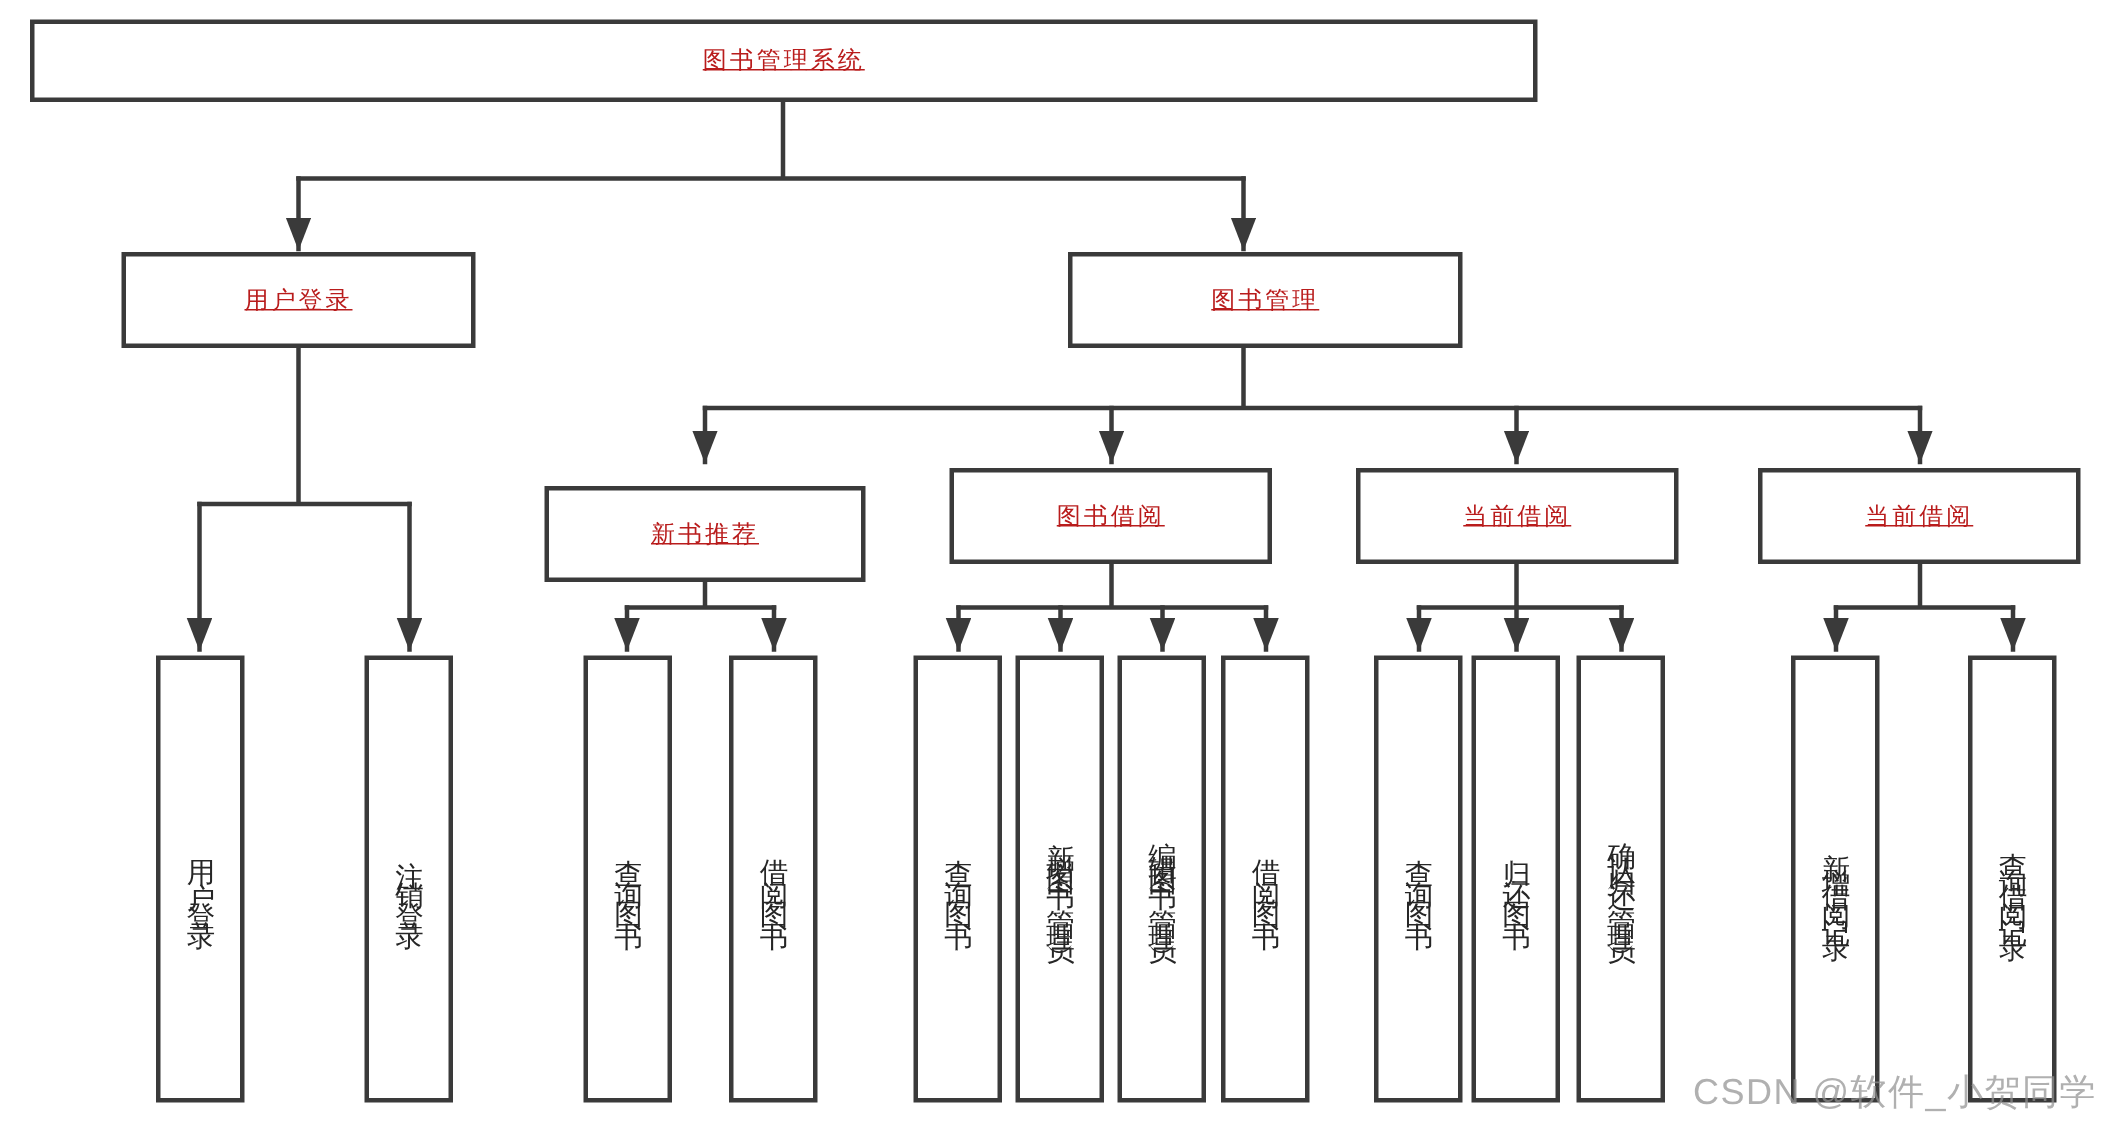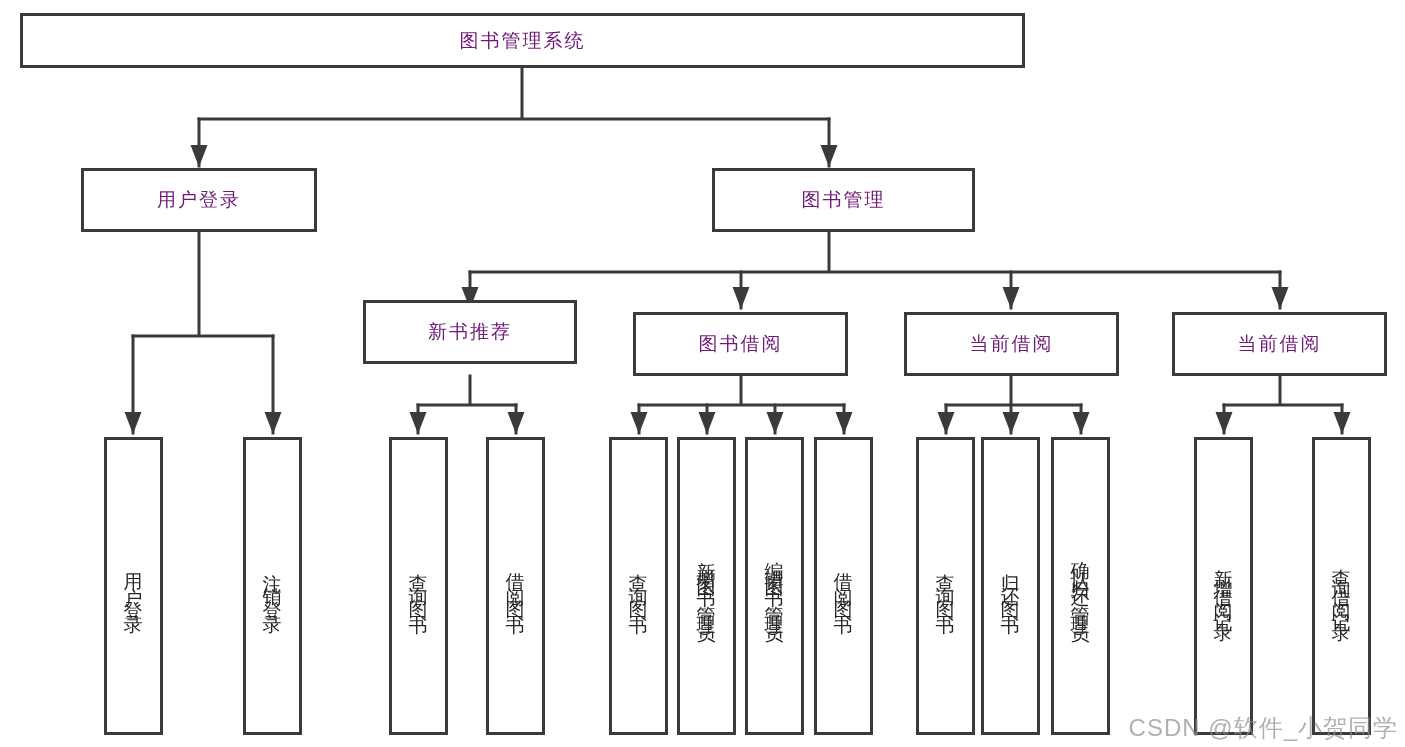--- a/index.html
+++ b/index.html
@@ -13,24 +13,25 @@
   #connectors{position:absolute;left:0;top:0;width:100%;height:100%;}
   .box{
     position:absolute;
     box-sizing:border-box;
     border:3px solid #3a3a3a;
     background:#ffffff;
     display:flex;align-items:center;justify-content:center;
     color:#262626;
   }
   .hlabel{
-    font-size:19px;
+    font-size:16px;
     letter-spacing:2px;
-    color:#701a75;
+    color:#b91c1c;
     white-space:nowrap;
+    text-decoration:underline;
   }
   .leaf .vlabel{
     writing-mode:vertical-rl;
     text-orientation:mixed;
     font-size:19px;
     color:#262626;
     line-height:1;
   }
   .leaf.sp-s .vlabel{letter-spacing:14px;}
   .leaf.sp-m .vlabel{letter-spacing:11px;}
@@ -111,21 +112,21 @@
     <span class="hlabel">图书管理系统</span>
   </div>
 
   <div class="box" style="left:81px;top:168px;width:236px;height:64px">
     <span class="hlabel">用户登录</span>
   </div>
   <div class="box" style="left:712px;top:168px;width:263px;height:64px">
     <span class="hlabel">图书管理</span>
   </div>
 
-  <div class="box" style="left:363px;top:300px;width:214px;height:64px">
+  <div class="box" style="left:363px;top:324px;width:214px;height:64px">
     <span class="hlabel">新书推荐</span>
   </div>
   <div class="box" style="left:904px;top:312px;width:215px;height:64px">
     <span class="hlabel">当前借阅</span>
   </div>
   <div class="box" style="left:633px;top:312px;width:215px;height:64px">
     <span class="hlabel">图书借阅</span>
   </div>
   <div class="box" style="left:1172px;top:312px;width:215px;height:64px">
     <span class="hlabel">当前借阅</span>

